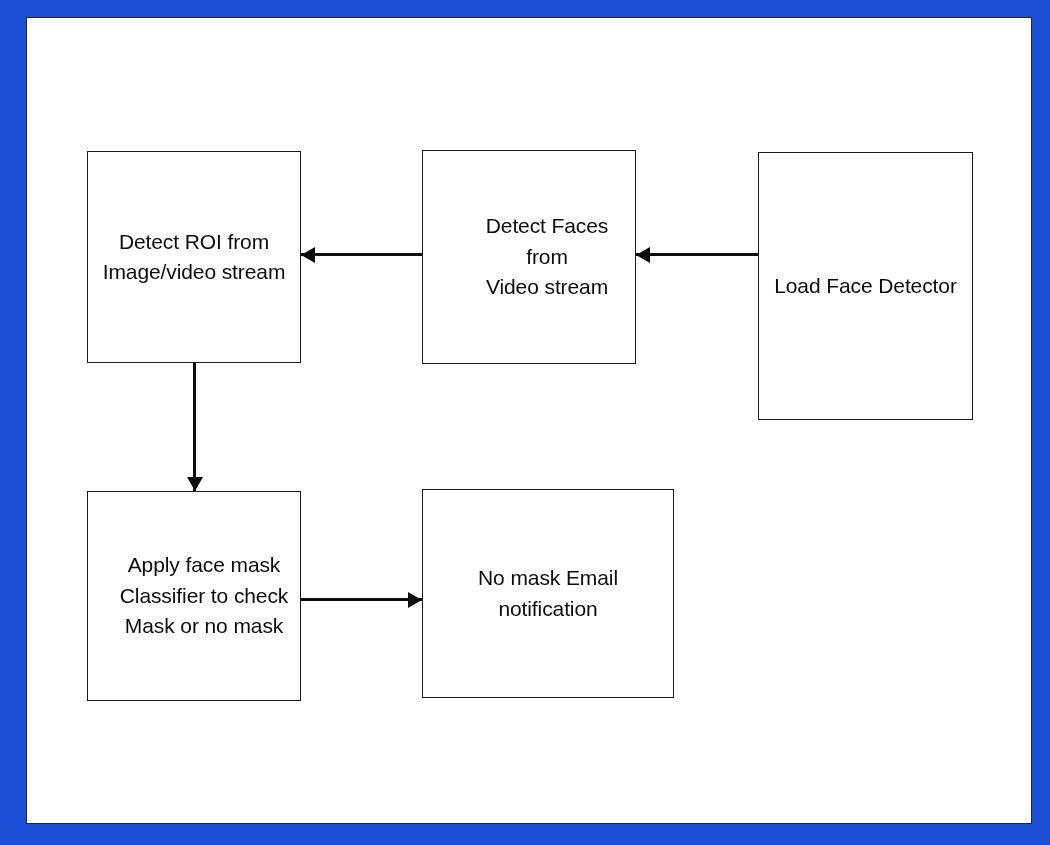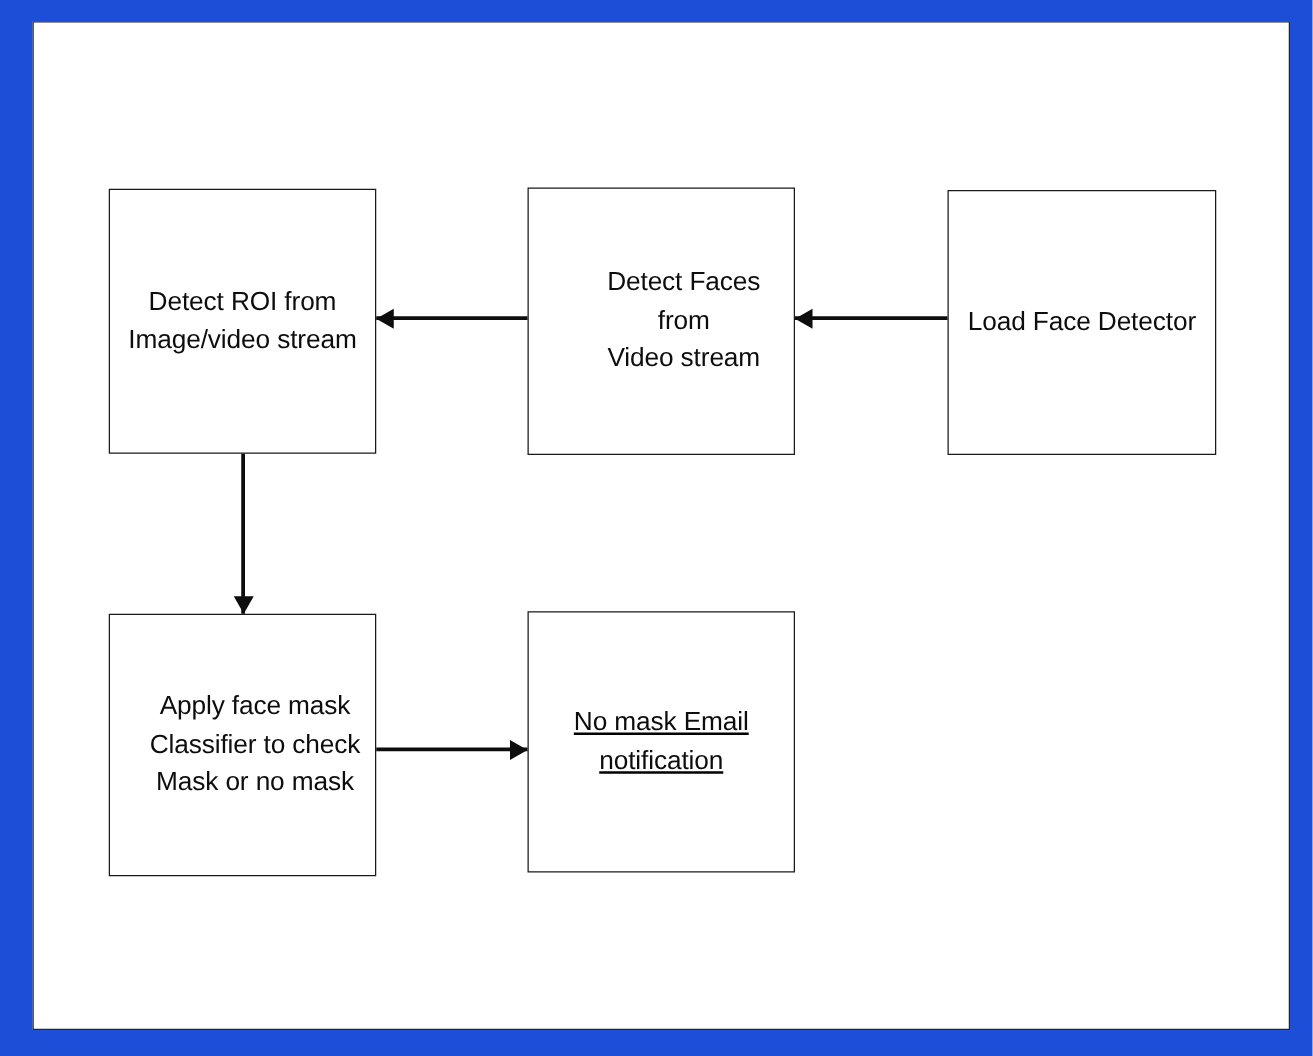--- a/index.html
+++ b/index.html
@@ -44,23 +44,23 @@
     font-size: 21px;
     line-height: 1.45;
     color: #0d0d0d;
     letter-spacing: -0.1px;
     white-space: pre-line;
     padding: 0 6px;
   }
   
   #node-detect-roi      { left: 86px;  top: 150px; width: 214px; height: 212px; }
   #node-detect-faces    { left: 421px; top: 149px; width: 214px; height: 214px; }
-  #node-load-detector   { left: 757px; top: 151px; width: 215px; height: 212px; text-align: right; }
+  #node-load-detector   { left: 757px; top: 151px; width: 215px; height: 268px; text-align: right; }
   #node-apply-mask      { left: 86px;  top: 490px; width: 214px; height: 210px; }
-  #node-email-notify    { left: 421px; top: 488px; width: 214px; height: 209px; text-decoration: underline; }
+  #node-email-notify    { left: 421px; top: 488px; width: 252px; height: 209px; }
 
   
   .arrow {
     position: absolute;
   }
   .arrow-line-h {
     position: absolute;
     height: 3px;
     background: #0d0d0d;
     top: 0;

